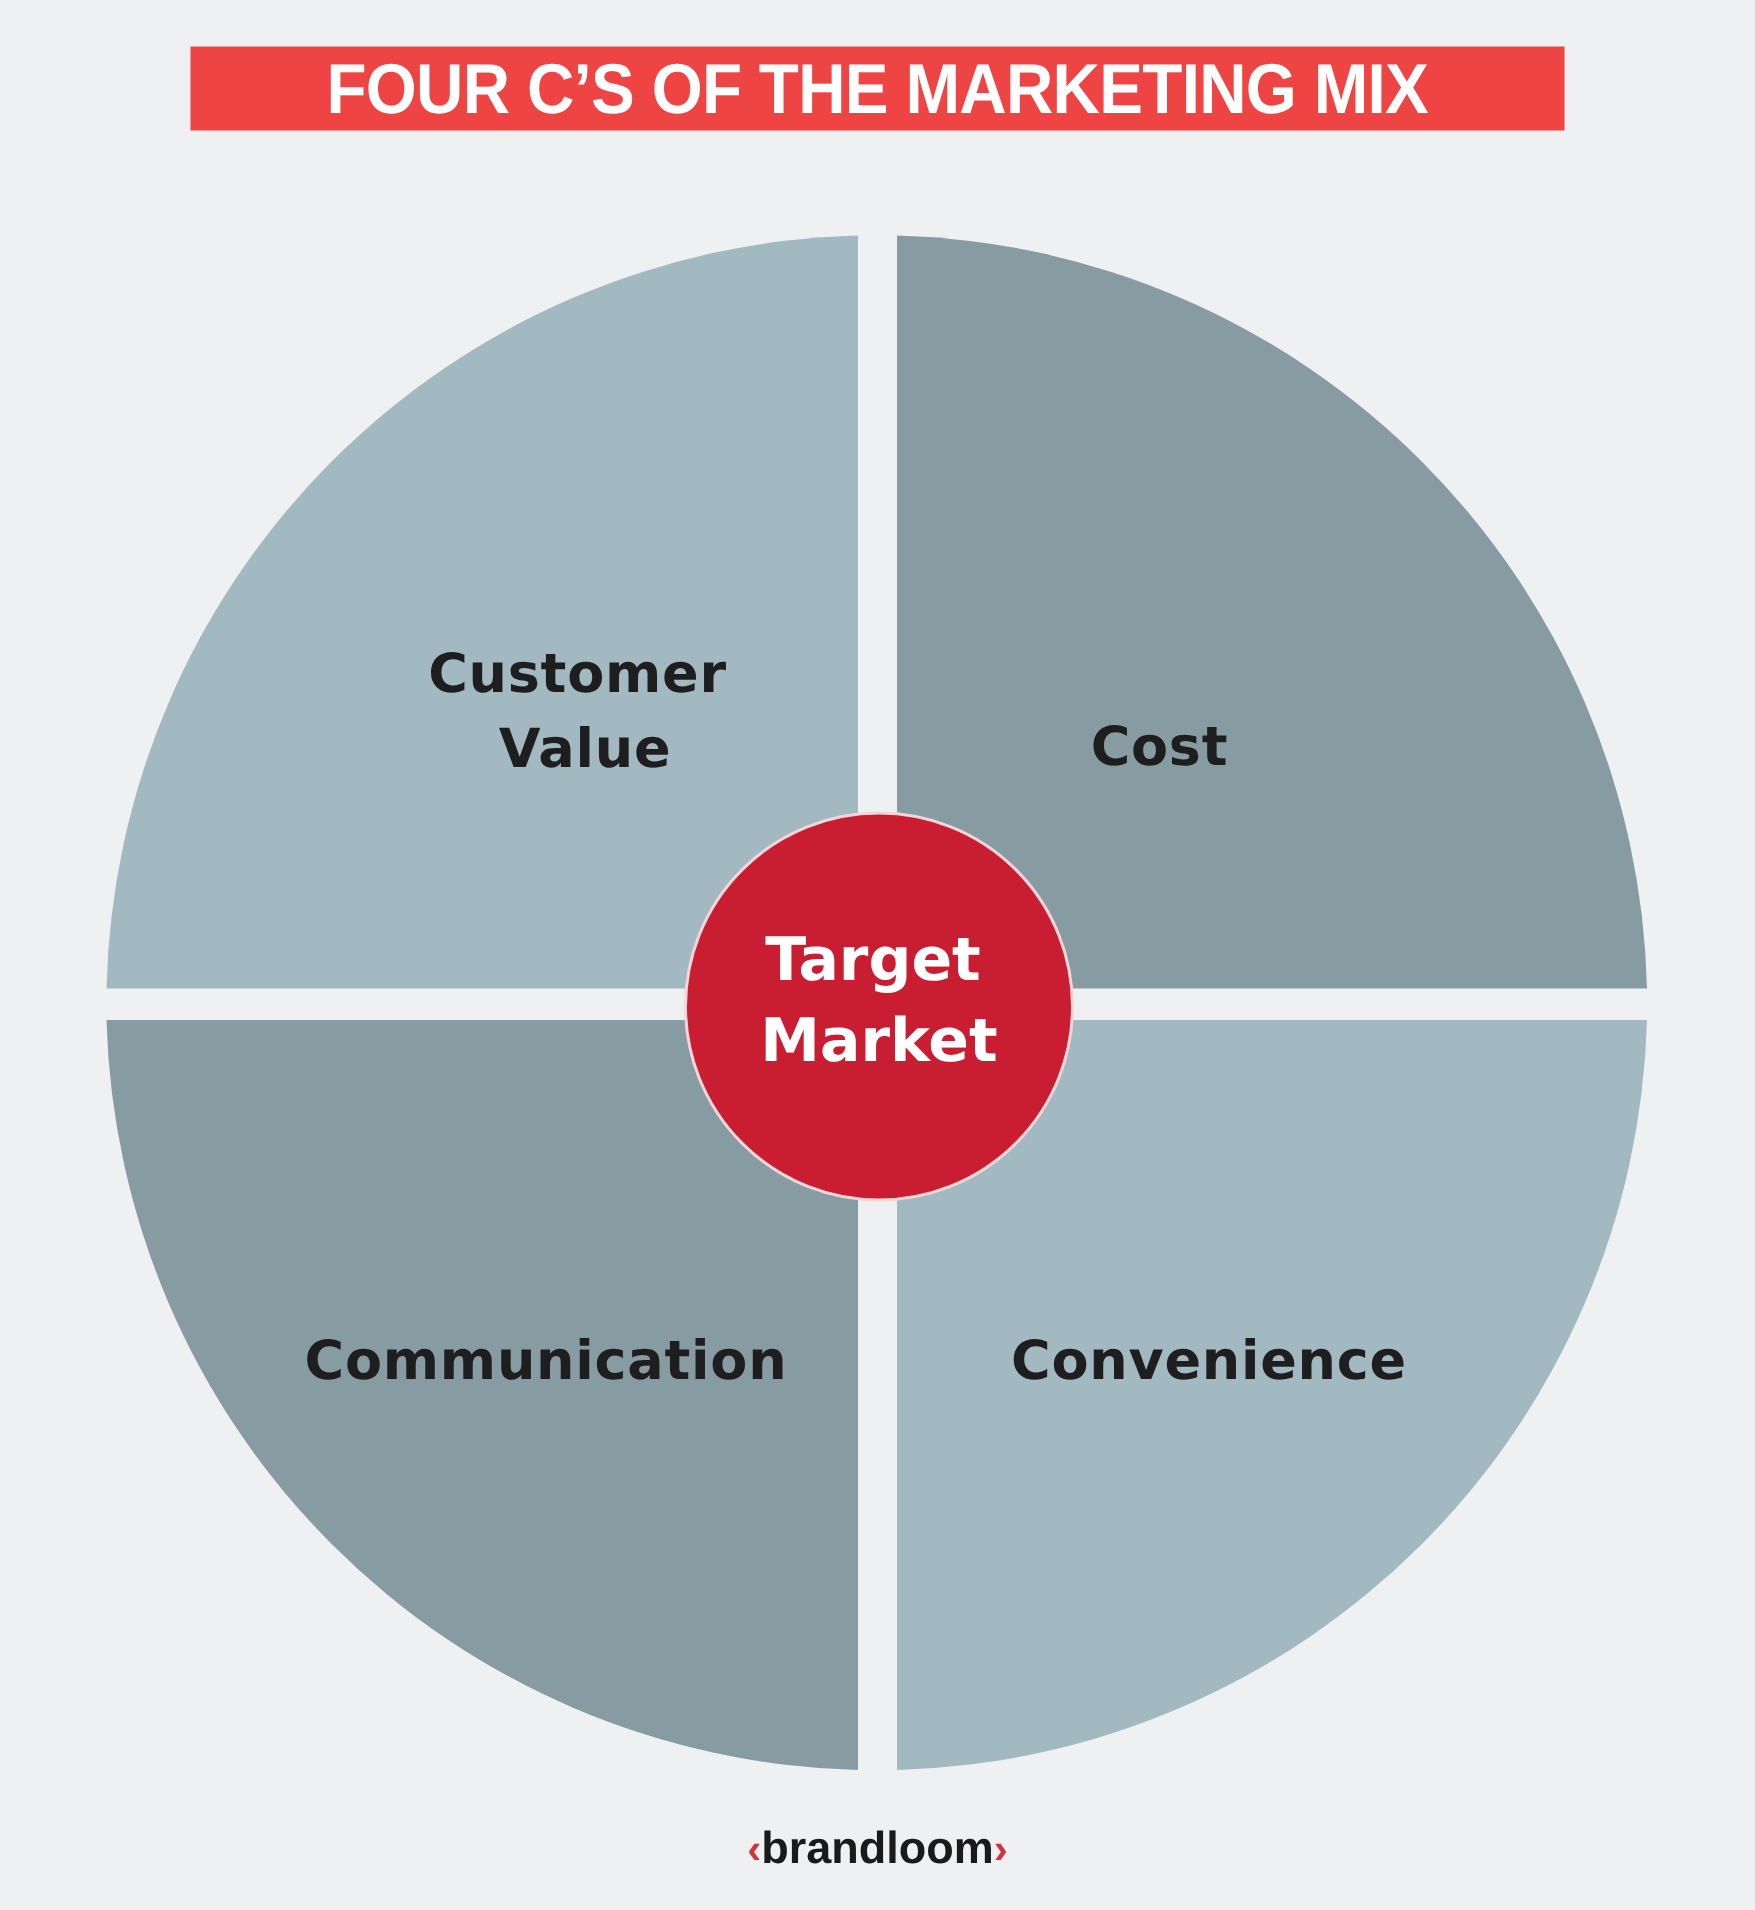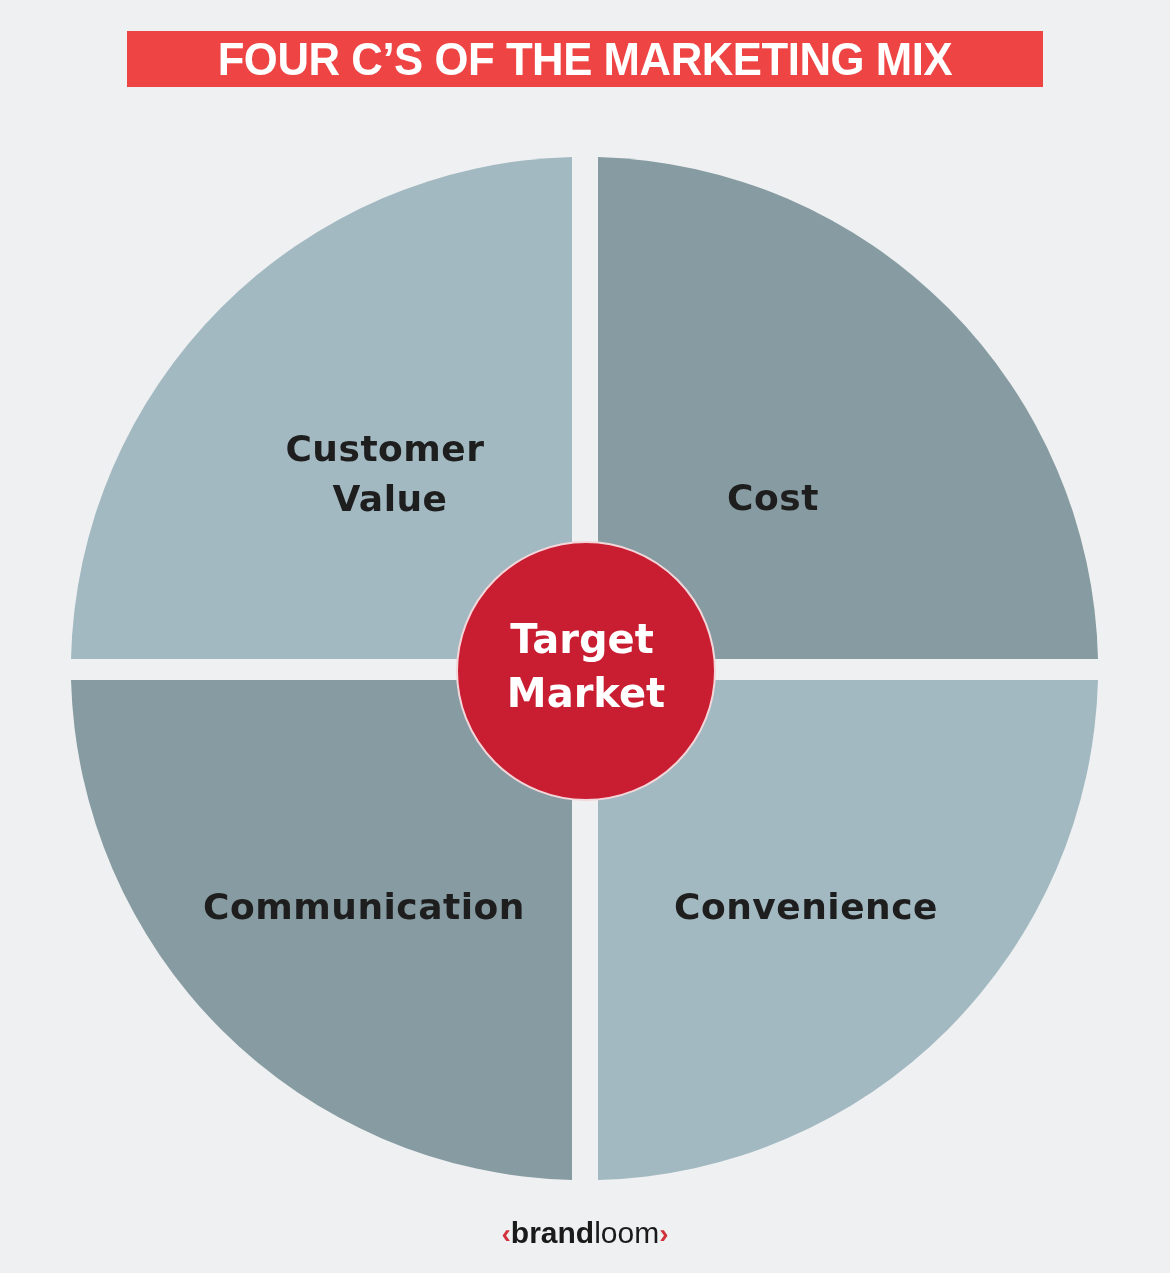--- a/index.html
+++ b/index.html
@@ -47,21 +47,21 @@
       left: 0; width: 1170px;
       top: 1213px;
       text-align: center;
       font-family: "Liberation Sans", sans-serif;
       font-size: 30px;
       color: #1a1a1a;
       line-height: 40px;
     }
     .logo .chev { color: #d2323c; font-weight: bold; font-size: 28px; }
     .logo .light { font-weight: bold; }
-    .logo .bold { font-weight: normal; }
+    .logo .bold { font-weight: bold; }
   </style>
 </head>
 <body>
 
 <div class="title-bar">
   <span class="title-text">FOUR C’S OF THE MARKETING MIX</span>
 </div>
 
 <svg class="diagram" width="1170" height="1273" viewBox="0 0 1170 1273">
 

